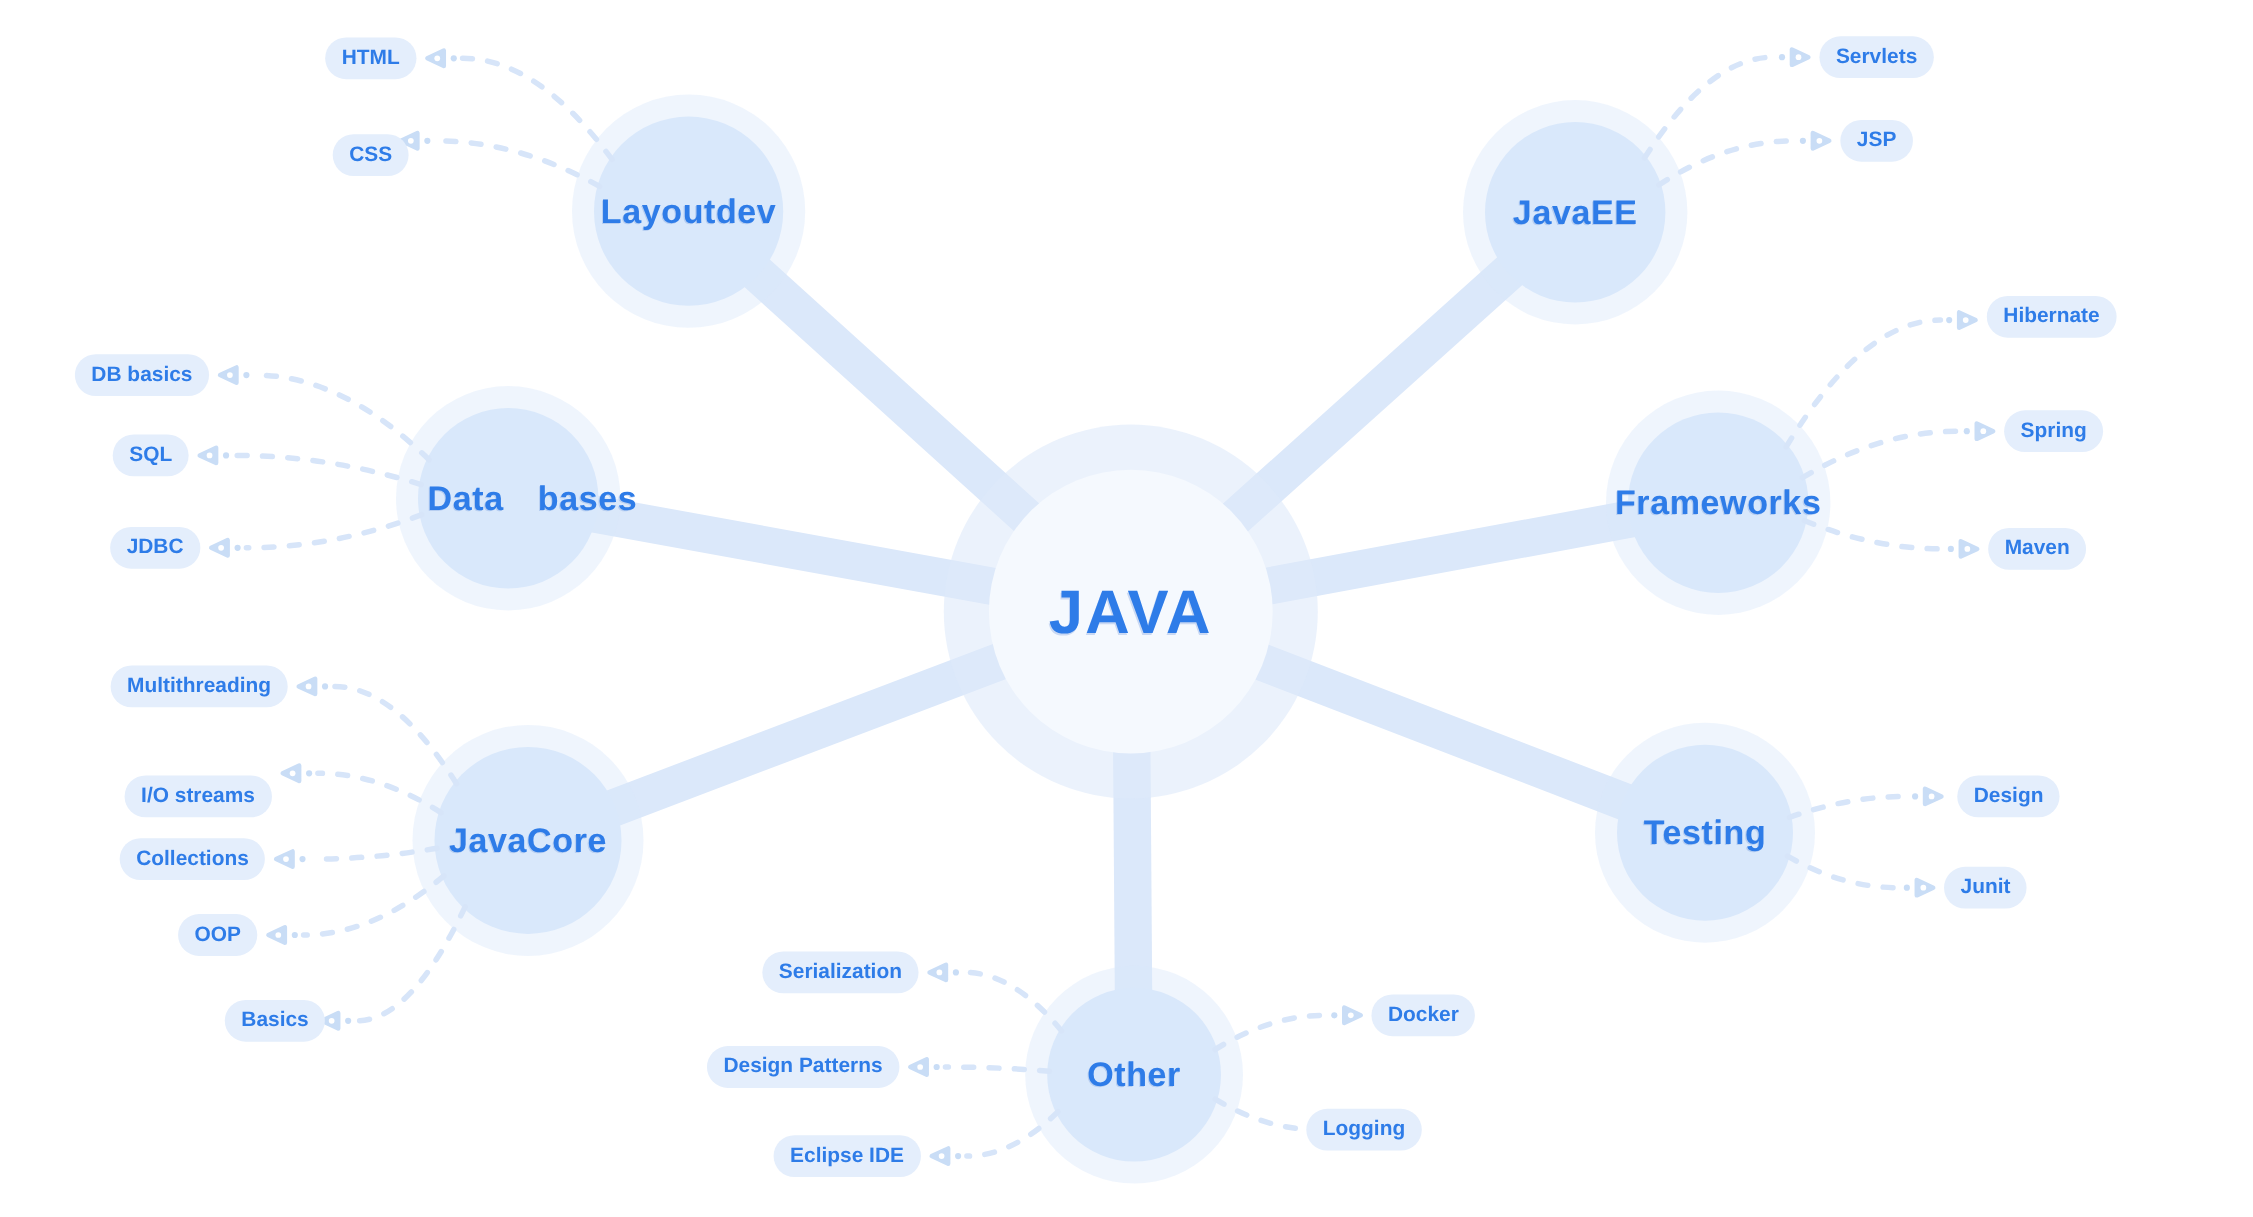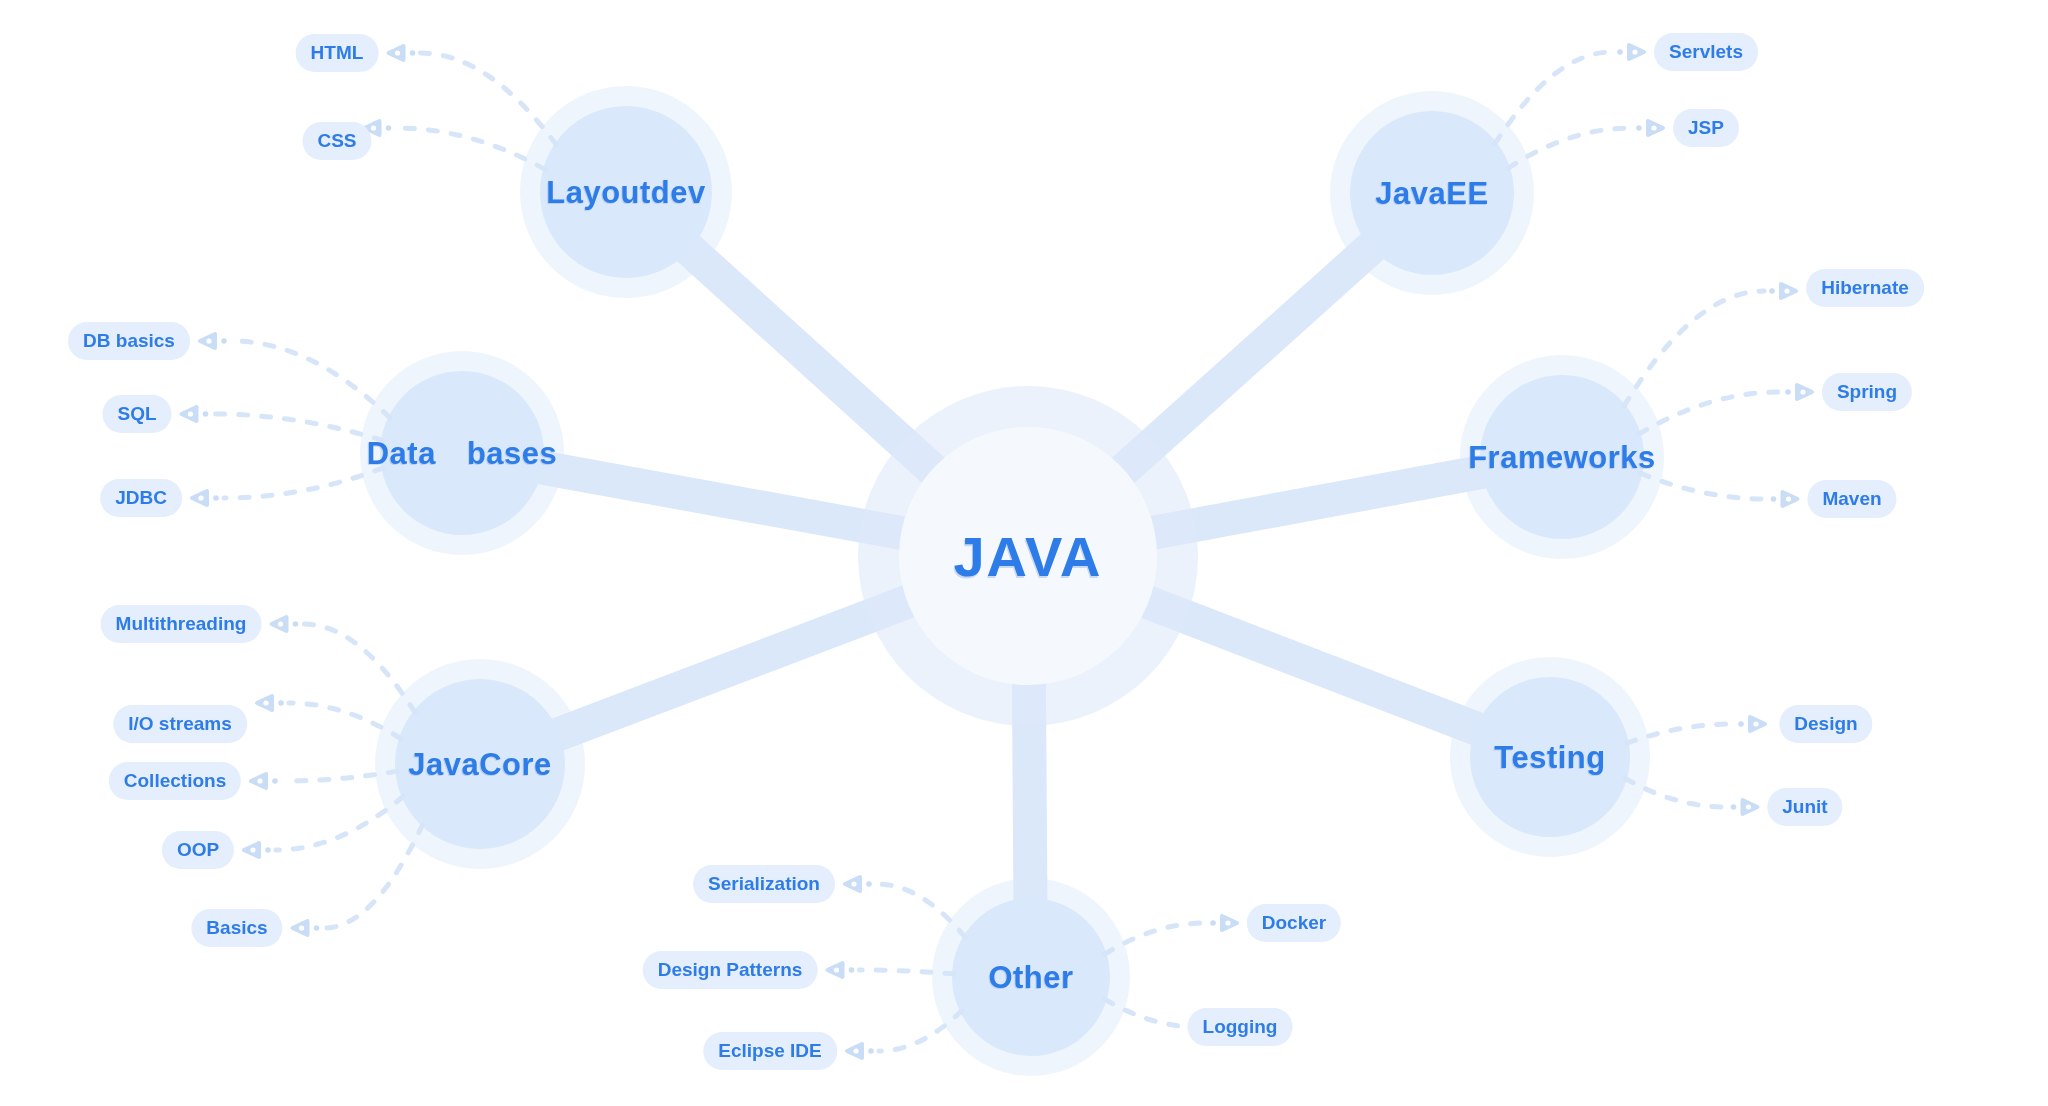--- a/index.html
+++ b/index.html
@@ -200,39 +200,39 @@
       <div class="pill" style="left: 129px; top: 341px;">DB basics</div>
       <div class="pill" style="left: 137px; top: 414px;">SQL</div>
       <div class="pill" style="left: 141px; top: 498px;">JDBC</div>
       <div class="pill" style="left: 1865px; top: 288px; text-align: right;">Hibernate</div>
       <div class="pill" style="left: 1867px; top: 392px;">Spring</div>
       <div class="pill" style="left: 1852px; top: 499px;">Maven</div>
       <div class="pill" style="left: 181px; top: 624px;">Multithreading</div>
       <div class="pill" style="left: 180px; top: 724px;">I/O streams</div>
       <div class="pill" style="left: 175px; top: 781px;">Collections</div>
       <div class="pill" style="left: 198px; top: 850px;">OOP</div>
-      <div class="pill" style="left: 237px; top: 928px;">Basics</div>
+      <div class="pill" style="left: 250px; top: 928px;">Basics</div>
       <div class="pill" style="left: 1826px; top: 724px;">Design</div>
       <div class="pill" style="left: 1805px; top: 807px;">Junit</div>
       <div class="pill" style="left: 764px; top: 884px;">Serialization</div>
       <div class="pill" style="left: 730px; top: 970px;">Design Patterns</div>
       <div class="pill" style="left: 770px; top: 1051px;">Eclipse IDE</div>
       <div class="pill" style="left: 1294px; top: 923px;">Docker</div>
       <div class="pill" style="left: 1240px; top: 1027px;">Logging</div>
     </div>
   <div id="label-root">
       <div class="node-label" style="left: 626px; top: 192px;">
         <span>Layout</span>
         <span>dev</span>
       </div>
       <div class="node-label" style="left: 1432px; top: 193px;">
         <span>Java</span>
         <span>EE</span>
       </div>
-      <div class="node-label" style="left: 462px; top: 453px; gap: 31px;">
+      <div class="node-label" style="left: 484px; top: 453px; gap: 31px;">
         <span>Data</span>
         <span>bases</span>
       </div>
       <div class="node-label" style="left: 1562px; top: 457px;">
         <span>Frame</span>
         <span>works</span>
       </div>
       <div class="node-label" style="left: 480px; top: 764px;">
         <span>Java</span>
         <span>Core</span>

